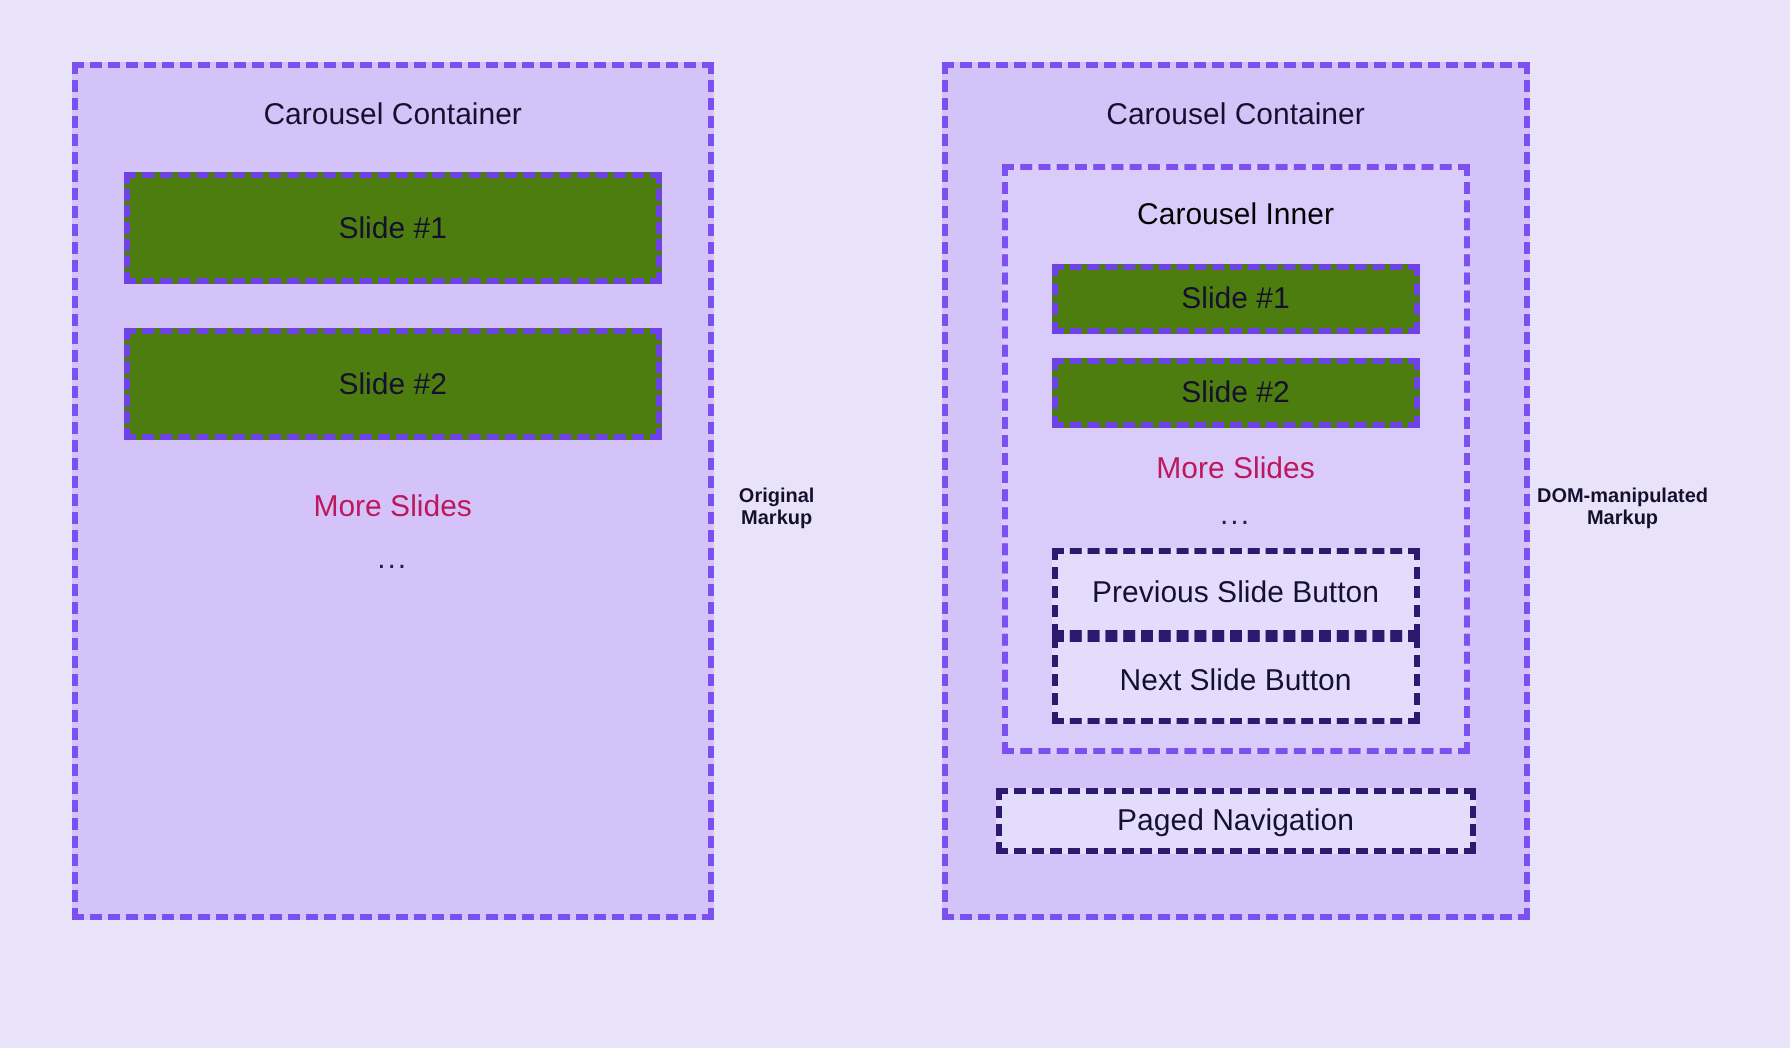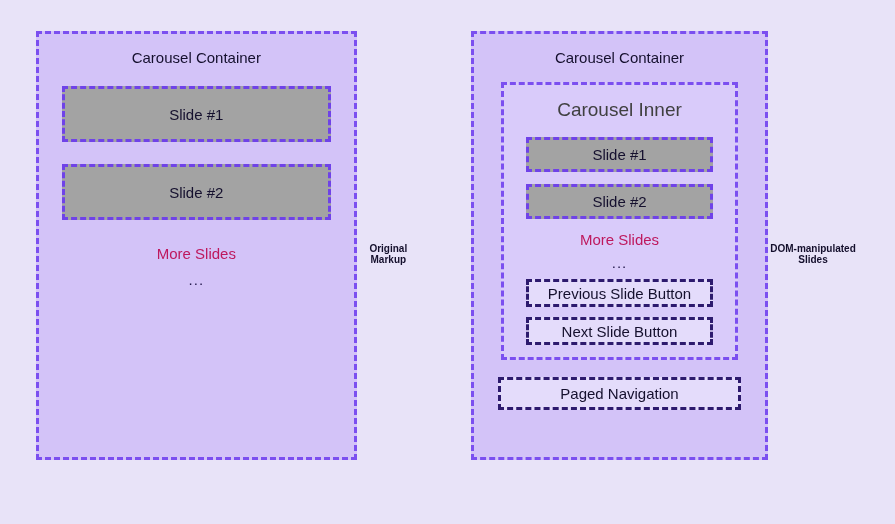--- a/index.html
+++ b/index.html
@@ -52,21 +52,21 @@
 
   .inner-container {
     border: 3px dashed #7b4ff0;
     background: #d9cbfa;
     padding-top: 14px;
     padding-bottom: 12px;
   }
 
   .slide-box {
     border: 3px dashed #6f42e8;
-    background: #a3a3a3;
+    background: #4d7c0f;
     display: flex;
     align-items: center;
     justify-content: center;
   }
 
   .button-box {
     border: 3px dashed #2d1a6e;
     background: #e4dcfb;
     display: flex;
     align-items: center;
@@ -75,22 +75,22 @@
 
   
   .container-label {
     font-size: 15px;
     color: #15102e;
     text-align: center;
     display: block;
   }
 
   .inner-label {
-    font-size: 19px;
-    color: #404040;
+    font-size: 15px;
+    color: #000000;
     text-align: center;
     display: block;
   }
 
   .slide-label {
     font-size: 15px;
     color: #15102e;
   }
 
   .button-label {
@@ -133,22 +133,22 @@
   .panel-left .ellipsis { margin-top: 9px; }
 
   
   .panel-right .inner-wrap { padding: 0 27px; margin-top: 16px; }
   .panel-right .inner-slides { padding: 0 22px; margin-top: 16px; }
   .panel-right .slide-box { height: 35px; }
   .panel-right .slide-box + .slide-box { margin-top: 12px; }
   .panel-right .more-slides { margin-top: 12px; }
   .panel-right .ellipsis { margin-top: 6px; }
   .panel-right .btn-stack { padding: 0 22px; margin-top: 8px; }
-  .panel-right .button-box { height: 28px; }
-  .panel-right .button-box + .button-box { margin-top: 10px; }
+  .panel-right .button-box { height: 44px; }
+  .panel-right .button-box + .button-box { }
   .panel-right .paged-wrap { padding: 0 24px; margin-top: 17px; }
   .panel-right .paged-wrap .button-box { height: 33px; }
 </style>
 </head>
 <body>
 
 <div class="canvas">
 
   <div class="panel panel-left">
 
@@ -221,17 +221,17 @@
       </div>
 
       <div class="paged-wrap">
         <div class="box button-box">
           <span class="button-label">Paged Navigation</span>
         </div>
       </div>
 
     </div>
 
-    <span class="caption">DOM-manipulated Slides</span>
+    <span class="caption">DOM-manipulated Markup</span>
 
   </div>
 
 </div>
 
 </body></html>

